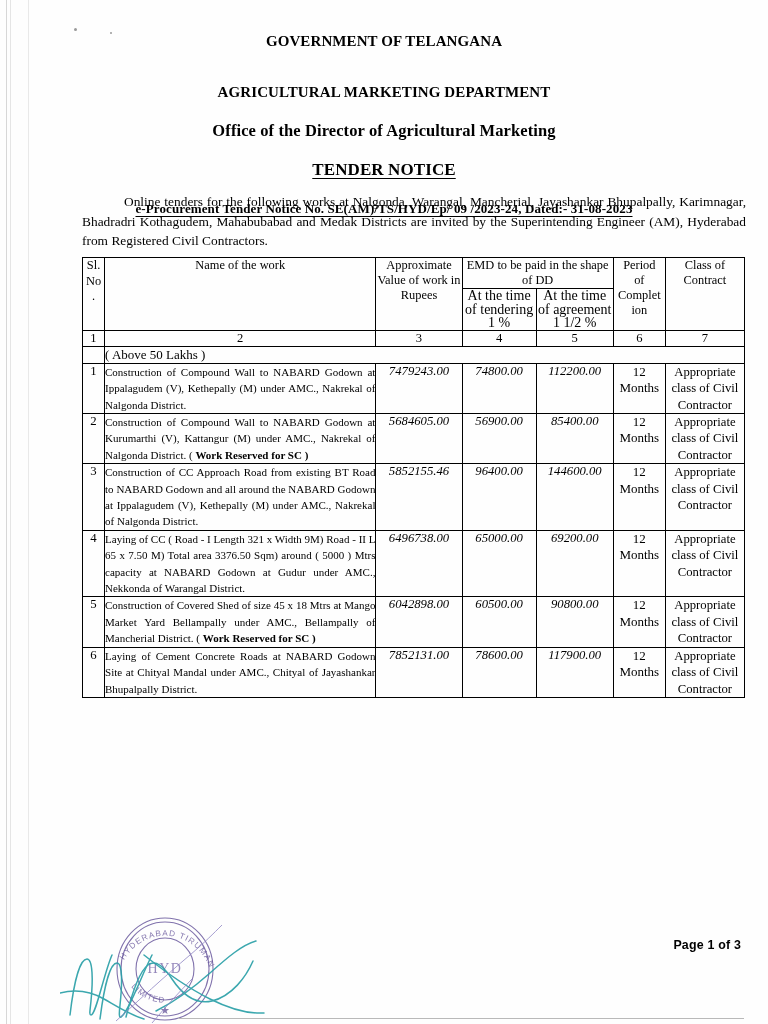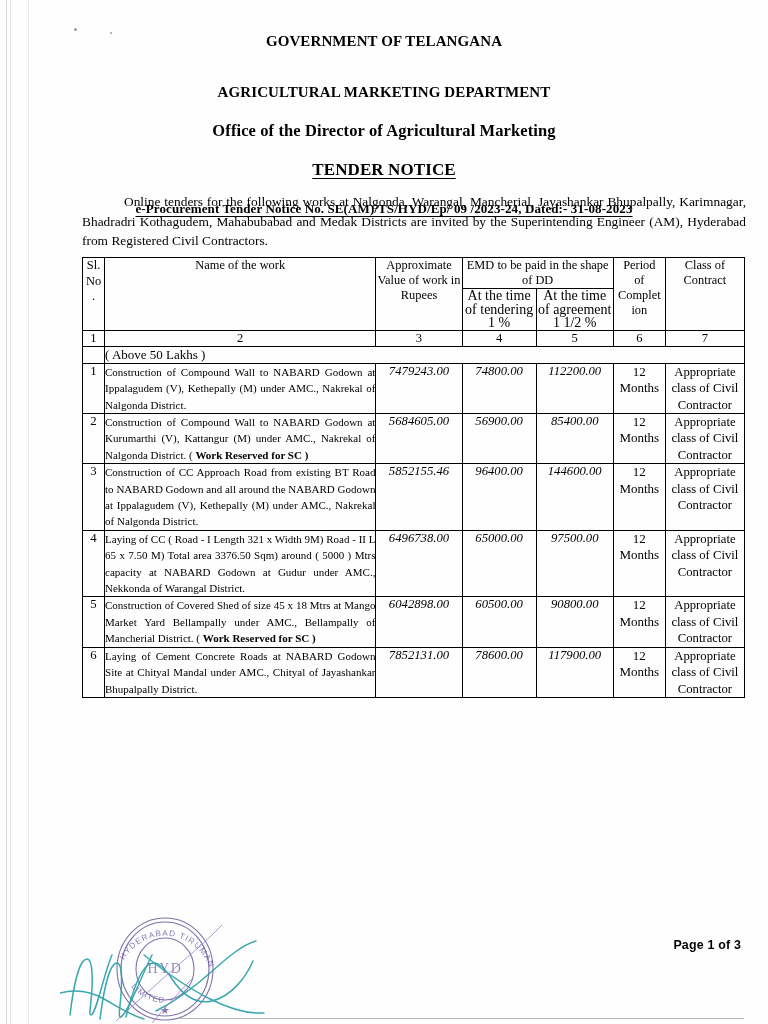--- a/index.html
+++ b/index.html
@@ -262,21 +262,21 @@
             <td class="num">96400.00</td>
             <td class="num">144600.00</td>
             <td class="period">12 Months</td>
             <td class="cls">Appropriate class of Civil Contractor</td>
           </tr>
           <tr>
             <td class="sl">4</td>
             <td class="work"><span>Laying of CC ( Road - I Length 321 x Width 9M) Road - II L 65 x 7.50 M) Total area 3376.50 Sqm) around ( 5000 ) Mtrs capacity at NABARD Godown at Gudur under AMC., Nekkonda of Warangal District.</span></td>
             <td class="num">6496738.00</td>
             <td class="num">65000.00</td>
-            <td class="num">97500.00</td>
+            <td class="num">69200.00</td>
             <td class="period">12 Months</td>
             <td class="cls">Appropriate class of Civil Contractor</td>
           </tr>
           <tr>
             <td class="sl">5</td>
             <td class="work"><span>Construction of Covered Shed of size 45 x 18 Mtrs at Mango Market Yard Bellampally under AMC., Bellampally of Mancherial District. (</span> <span class="b">Work Reserved for SC )</span></td>
             <td class="num">6042898.00</td>
             <td class="num">60500.00</td>
             <td class="num">90800.00</td>
             <td class="period">12 Months</td>

